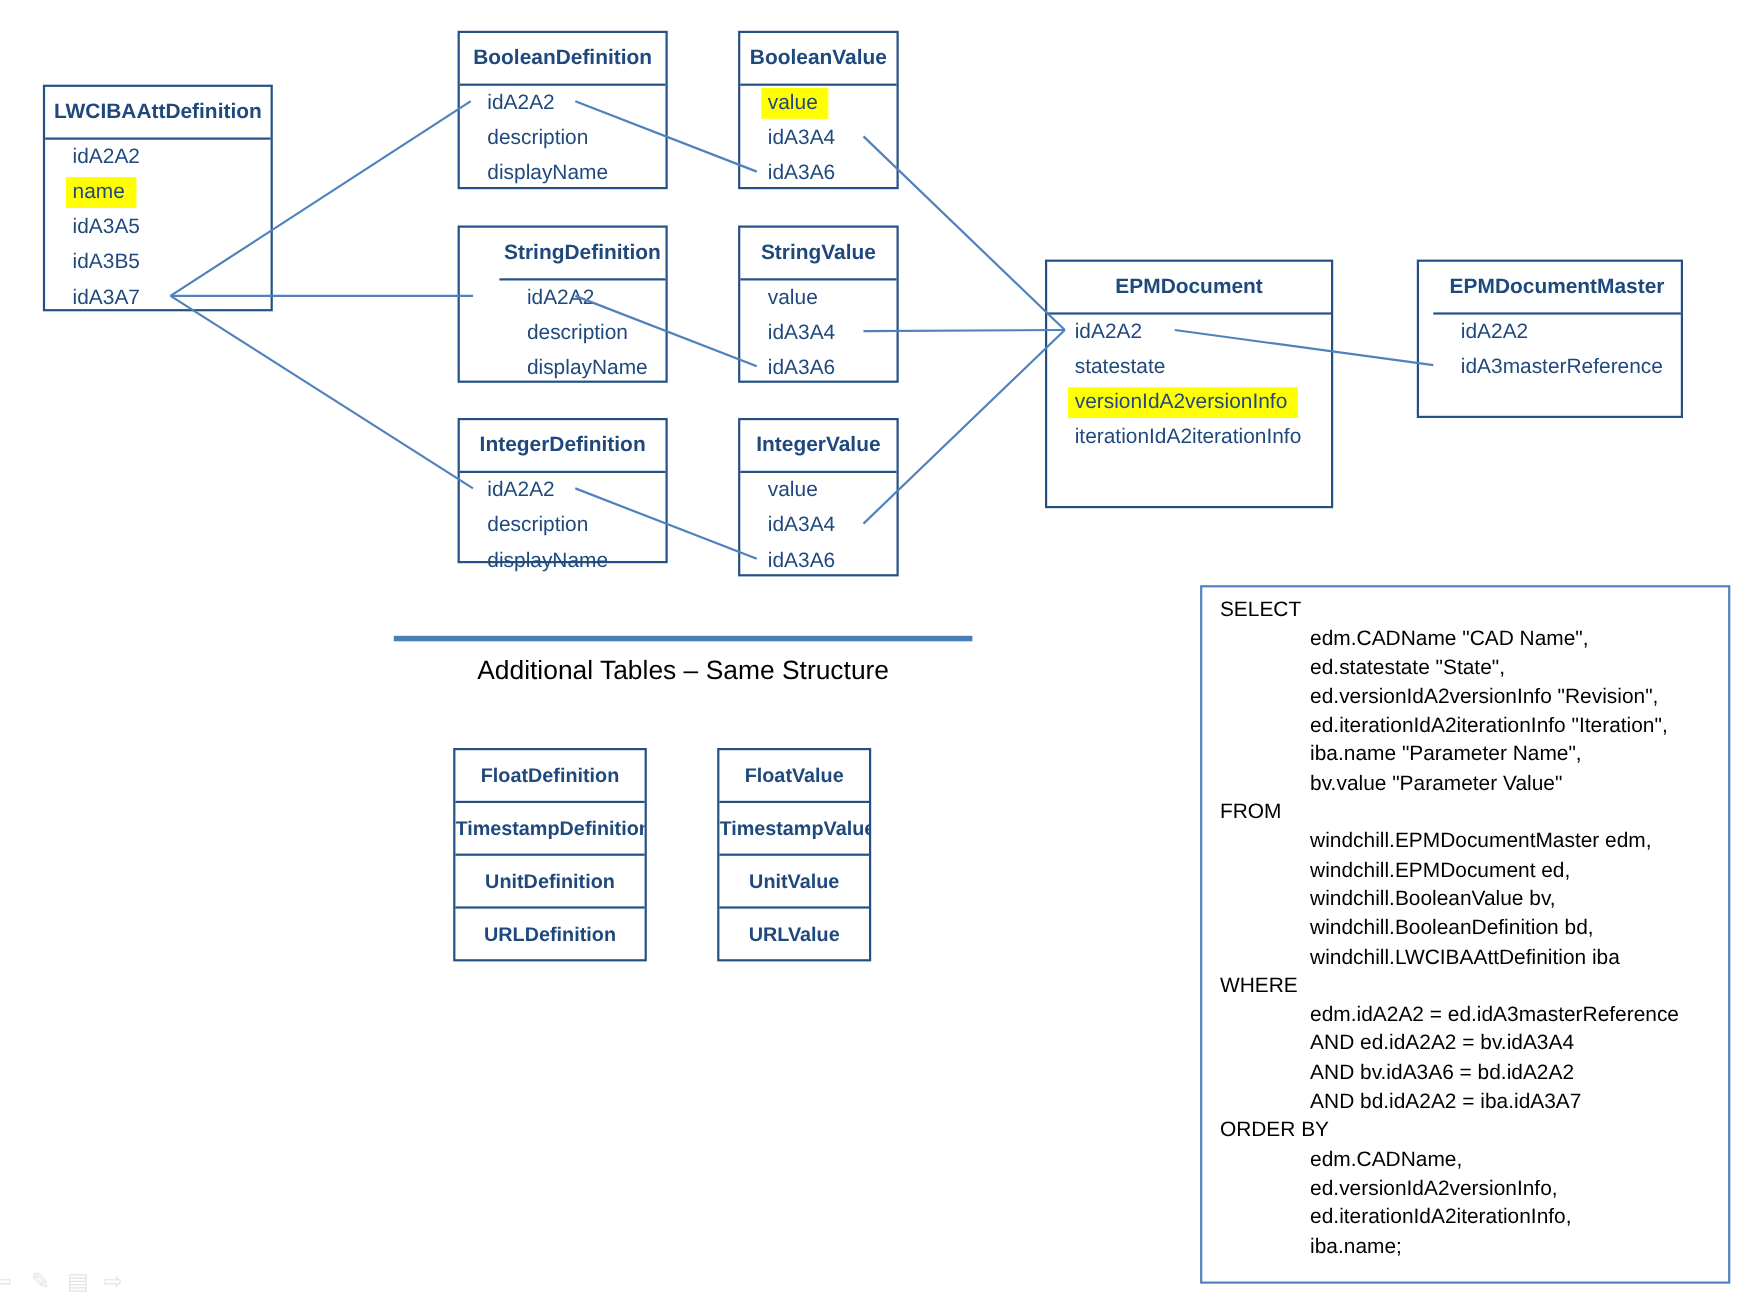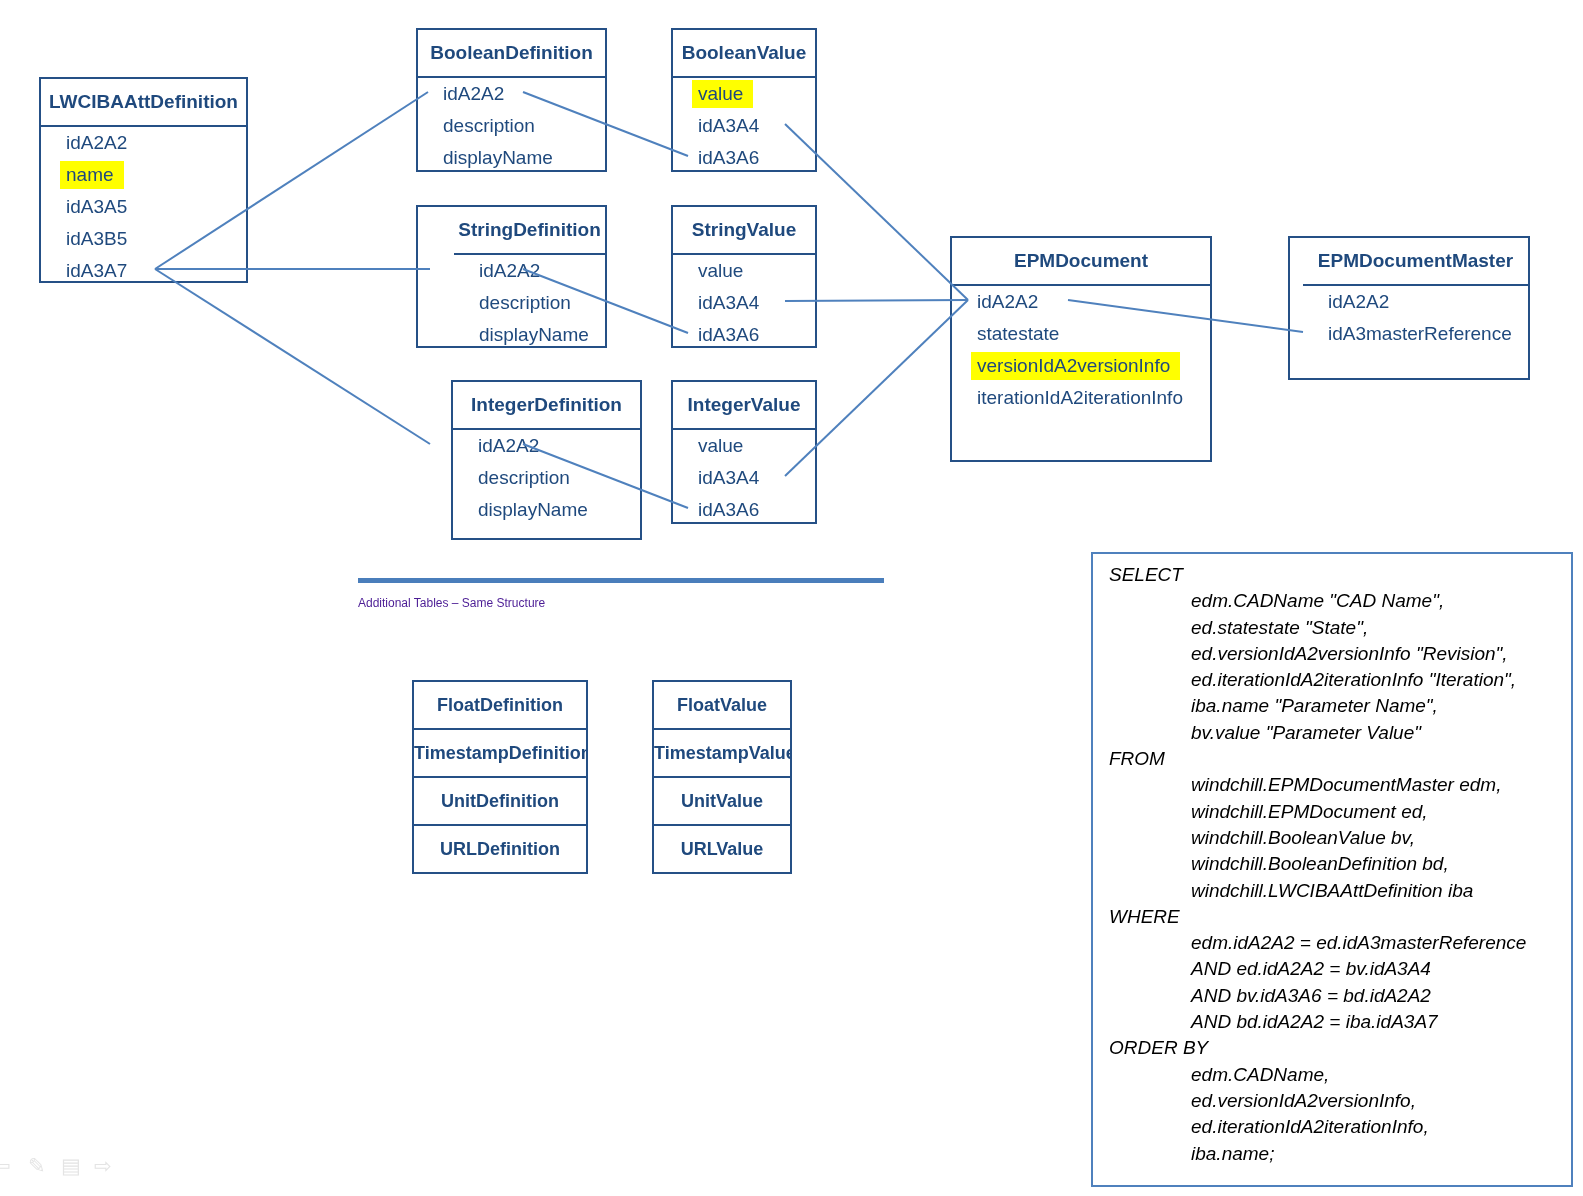--- a/index.html
+++ b/index.html
@@ -19,21 +19,21 @@
   .erow{height:32px;line-height:32px;padding-left:25px;font-size:19px;color:var(--nt);white-space:nowrap;}
   .ftxt{display:inline-block;}
   .ftxt.hl{background:#ffff00;padding:0 10px 0 6px;margin-left:-6px;line-height:28px;}
   
   .stack{position:absolute;box-sizing:border-box;border:2px solid var(--nb);z-index:2;margin-top:28px;}
   .stack .srow{height:46px;line-height:46px;text-align:center;font-weight:bold;font-size:18px;
                color:var(--nt);border-bottom:2px solid var(--nb);white-space:nowrap;overflow:hidden;}
   .stack .srow:last-child{border-bottom:none;}
   
   .divider{position:absolute;background:#4a7ebb;z-index:1;}
-  .heading{position:absolute;font-size:12px;color:#4c1d95;z-index:1;white-space:nowrap;}
+  .heading{position:absolute;text-align:center;font-size:24px;color:#000000;z-index:1;white-space:nowrap;}
   .sqlbox{position:absolute;box-sizing:border-box;border:2px solid var(--cl);
           padding:8px 0 0 16px;font-size:19px;color:#000;z-index:2;background:#fff;}
   .sqlline{line-height:26.3px;white-space:nowrap;}
   .sqlline.ind{padding-left:82px;}
   svg.connectors{position:absolute;left:0;top:0;z-index:5;pointer-events:none;}
   svg.connectors line{stroke:var(--cl);stroke-width:2;}
   
   .navicon{position:absolute;font-size:21px;color:#e4e4e4;z-index:3;line-height:21px;cursor:pointer;}
 </style>
 </head>
@@ -94,21 +94,21 @@
 
   <div class="etable" style="left:671px;top:205px;width:146px;height:143px;">
     <div class="etitle">StringValue</div>
     <div class="efields">
         <div class="erow"><span class="ftxt">value</span></div>
         <div class="erow"><span class="ftxt">idA3A4</span></div>
         <div class="erow"><span class="ftxt">idA3A6</span></div>
       </div>
   </div>
 
-  <div class="etable" style="left:416px;top:380px;width:191px;height:160px;margin-left:35px;">
+  <div class="etable" style="left:416px;top:380px;width:191px;height:132px;">
     <div class="etitle">IntegerDefinition</div>
     <div class="efields">
         <div class="erow"><span class="ftxt">idA2A2</span></div>
         <div class="erow"><span class="ftxt">description</span></div>
         <div class="erow"><span class="ftxt">displayName</span></div>
       </div>
   </div>
 
   <div class="etable" style="left:671px;top:380px;width:146px;height:144px;">
     <div class="etitle">IntegerValue</div>
@@ -146,21 +146,21 @@
       <div class="srow">UnitDefinition</div>
       <div class="srow">URLDefinition</div>
     </div>
   <div class="stack" style="left:652px;top:652px;width:140px;height:194px;">
       <div class="srow">FloatValue</div>
       <div class="srow">TimestampValue</div>
       <div class="srow">UnitValue</div>
       <div class="srow">URLValue</div>
     </div>
 
-  <div class="sqlbox" style="left:1091px;top:552px;width:482px;height:635px;font-style:italic;">
+  <div class="sqlbox" style="left:1091px;top:532px;width:482px;height:635px;">
       <div class="sqlline">SELECT</div>
       <div class="sqlline ind">edm.CADName "CAD Name",</div>
       <div class="sqlline ind">ed.statestate "State",</div>
       <div class="sqlline ind">ed.versionIdA2versionInfo "Revision",</div>
       <div class="sqlline ind">ed.iterationIdA2iterationInfo "Iteration",</div>
       <div class="sqlline ind">iba.name "Parameter Name",</div>
       <div class="sqlline ind">bv.value "Parameter Value"</div>
       <div class="sqlline">FROM</div>
       <div class="sqlline ind">windchill.EPMDocumentMaster edm,</div>
       <div class="sqlline ind">windchill.EPMDocument ed,</div>

